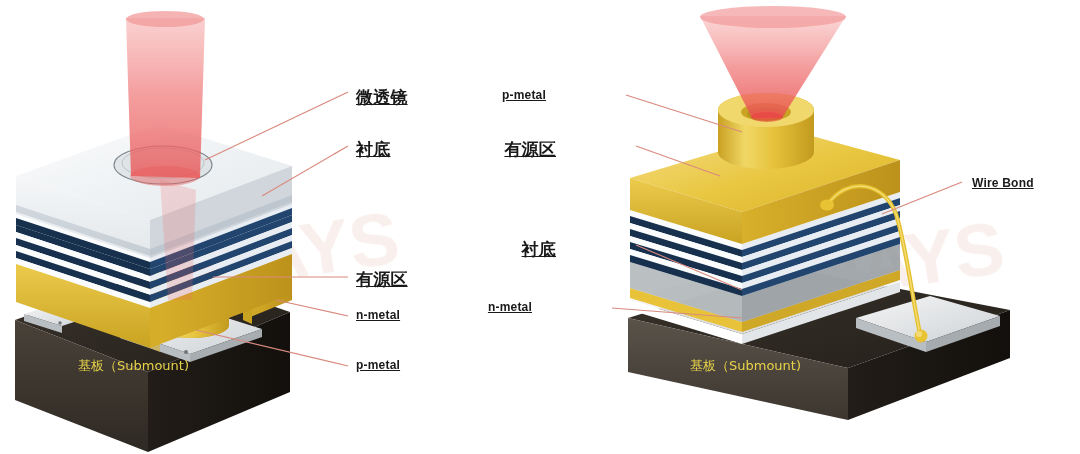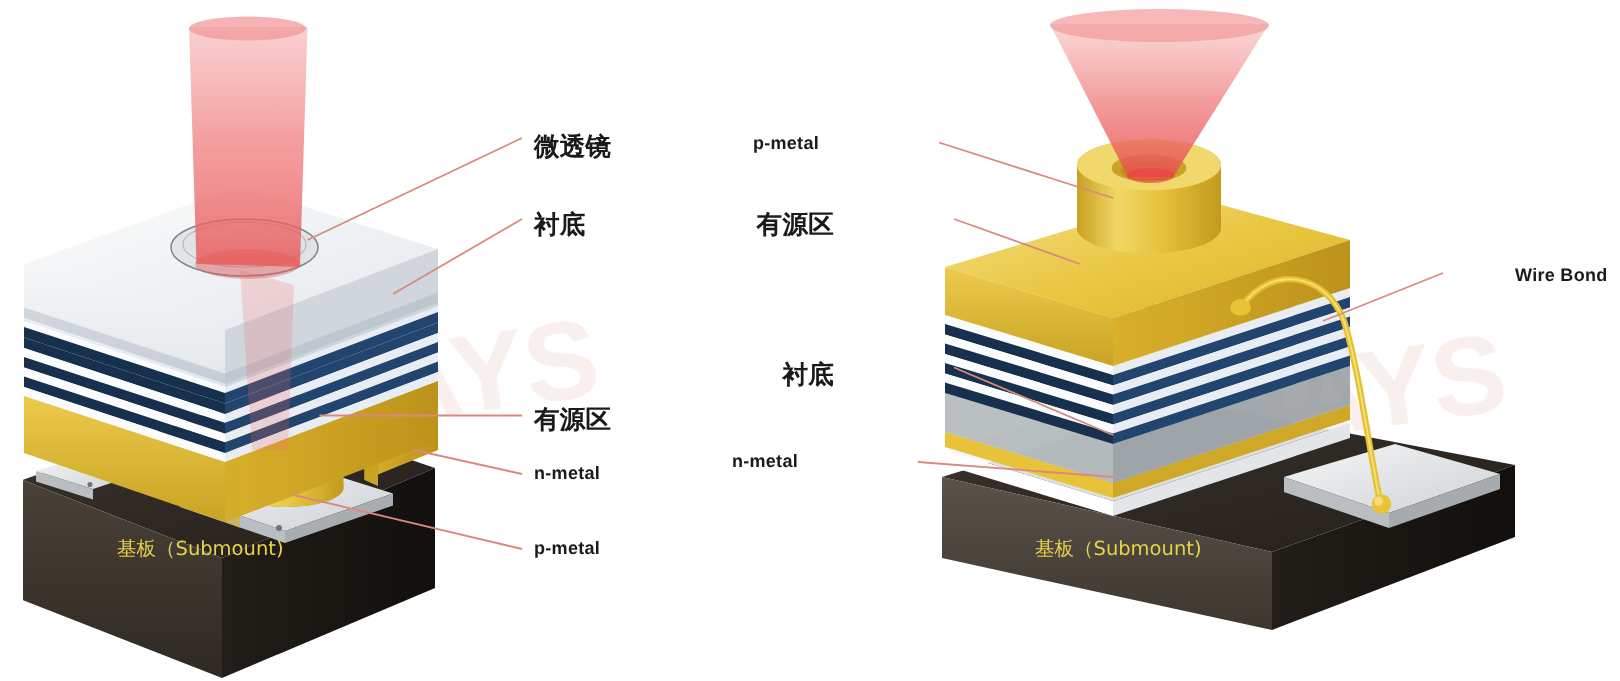--- a/index.html
+++ b/index.html
@@ -1,21 +1,21 @@
 <!DOCTYPE html>
 <html><head>
 <meta charset="utf-8">
 <style>
   html,body{margin:0;padding:0;background:#ffffff;}
   body{width:1080px;height:454px;overflow:hidden;
        font-family:"Liberation Sans","DejaVu Sans",sans-serif;}
   #stage{position:relative;width:1080px;height:454px;background:#fff;}
   #stage svg{position:absolute;left:0;top:0;}
   .lbl{position:absolute;font-weight:bold;color:#1a1a1a;white-space:nowrap;
-       letter-spacing:.2px;}
+       letter-spacing:.2px;text-decoration:underline;}
   .lbl-cn{font-size:17px;font-family:"DejaVu Sans","Liberation Sans",sans-serif;}
   .lbl-en{font-size:12px;}
 </style>
 </head>
 <body>
 
 <div id="stage">
 
 <svg width="1080" height="454" viewBox="0 0 1080 454">
   <defs>
@@ -292,15 +292,15 @@
 <div class="lbl lbl-cn" style="left:356px;top:86px;">微透镜</div>
 <div class="lbl lbl-cn" style="left:356px;top:138px;">衬底</div>
 <div class="lbl lbl-cn" style="left:356px;top:268px;">有源区</div>
 <div class="lbl lbl-en" style="left:356px;top:308px;">n-metal</div>
 <div class="lbl lbl-en" style="left:356px;top:358px;">p-metal</div>
 
 <div class="lbl lbl-en" style="left:546px;top:88px;transform:translateX(-100%);">p-metal</div>
 <div class="lbl lbl-cn" style="left:556px;top:138px;transform:translateX(-100%);">有源区</div>
 <div class="lbl lbl-cn" style="left:556px;top:238px;transform:translateX(-100%);">衬底</div>
 <div class="lbl lbl-en" style="left:532px;top:300px;transform:translateX(-100%);">n-metal</div>
-<div class="lbl lbl-en" style="left:972px;top:176px;margin-left:38px;">Wire Bond</div>
+<div class="lbl lbl-en" style="left:972px;top:176px;">Wire Bond</div>
 
 </div>
 
 </body></html>

